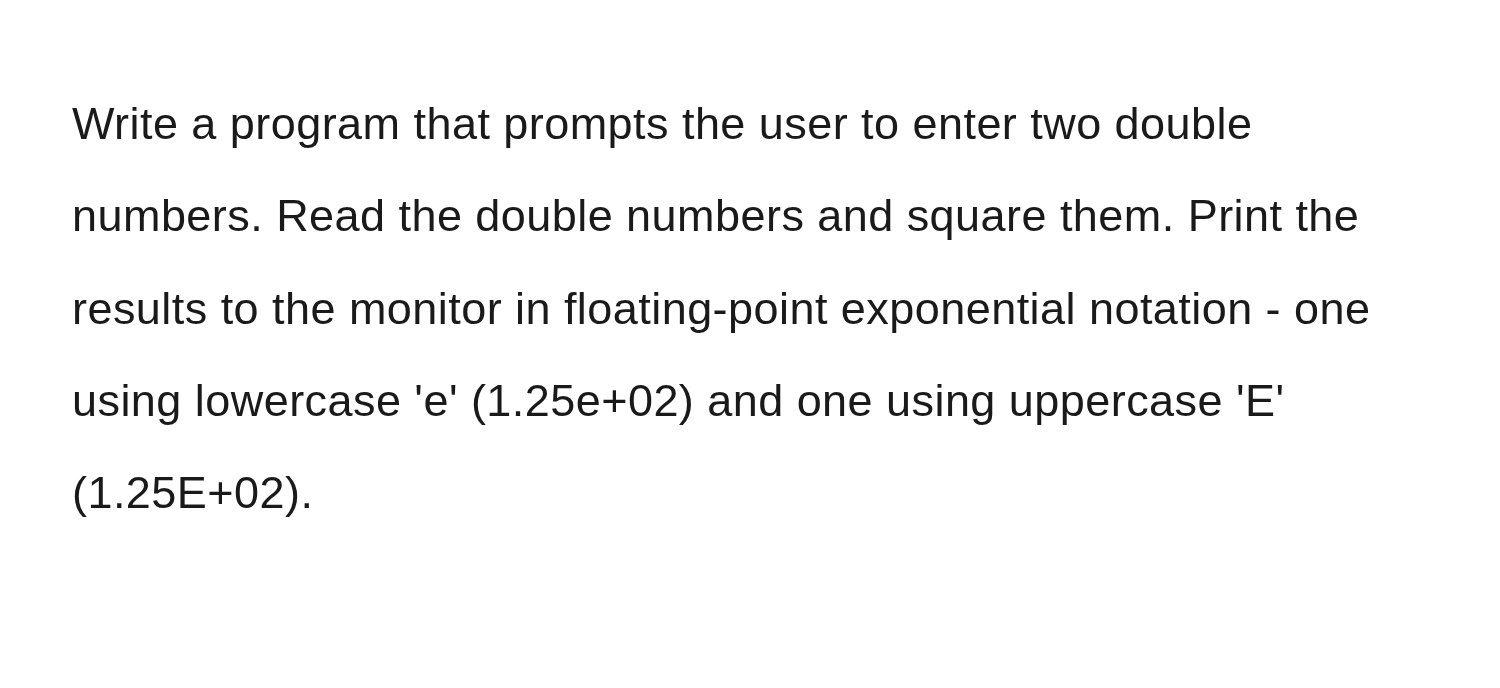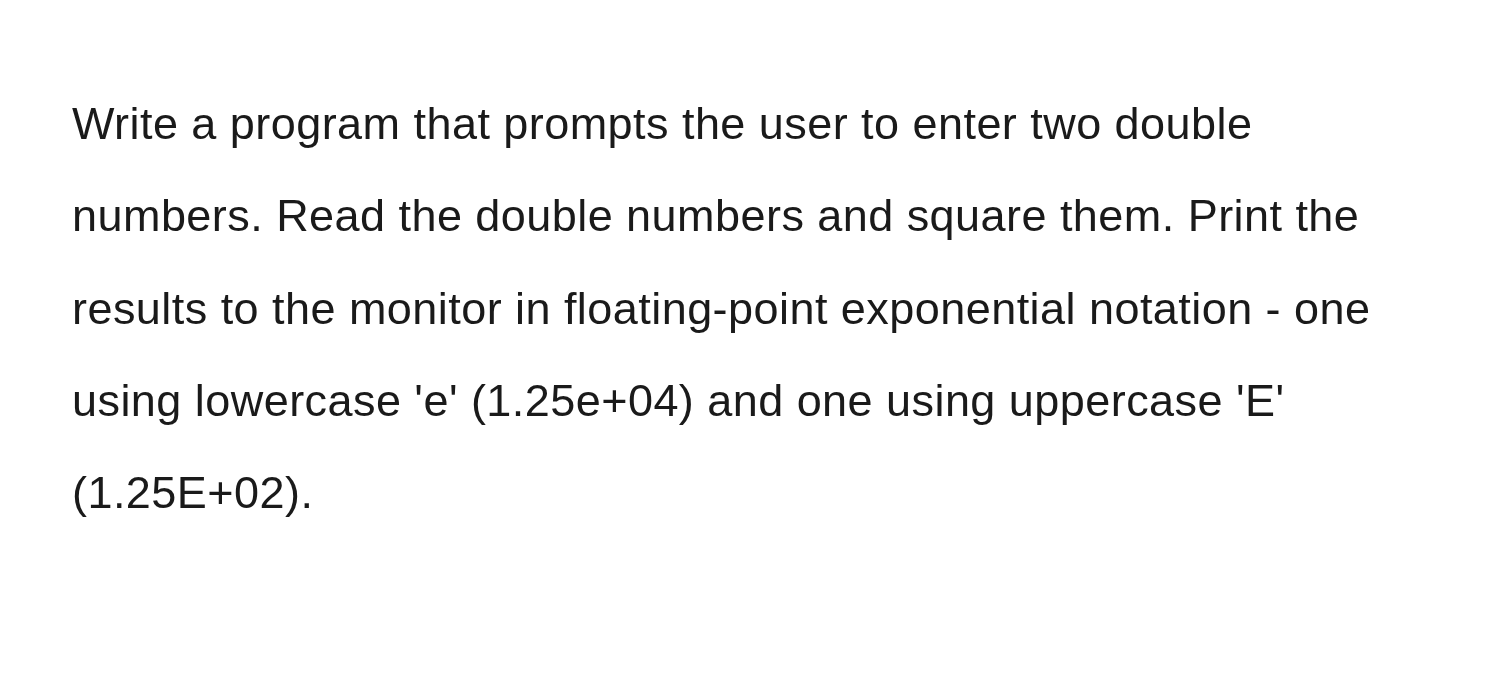--- a/index.html
+++ b/index.html
@@ -24,14 +24,14 @@
       line-height: 2.05;
       color: #1a1a1a;
       font-weight: 400;
       letter-spacing: 0.01em;
     }
   </style>
 </head>
 <body>
 
 <div class="container">
-  <p class="problem-text">Write a program that prompts the user to enter two double numbers. Read the double numbers and square them. Print the results to the monitor in floating-point exponential notation - one using lowercase 'e' (1.25e+04) and one using uppercase 'E' (1.25E+02).</p>
+  <p class="problem-text">Write a program that prompts the user to enter two double numbers. Read the double numbers and square them. Print the results to the monitor in floating-point exponential notation - one using lowercase 'e' (1.25e+02) and one using uppercase 'E' (1.25E+02).</p>
 </div>
 
 </body></html>

